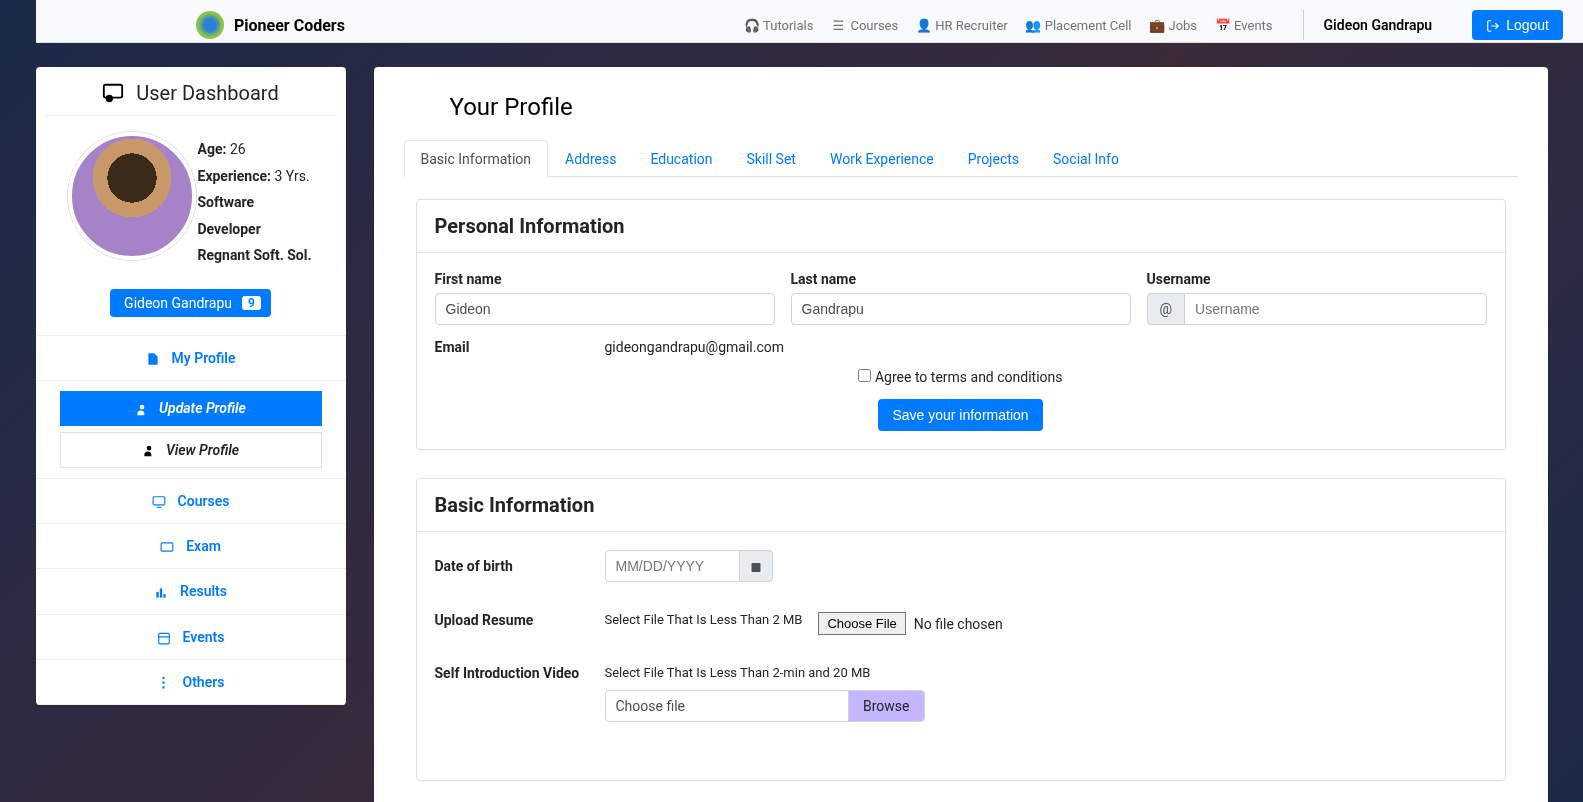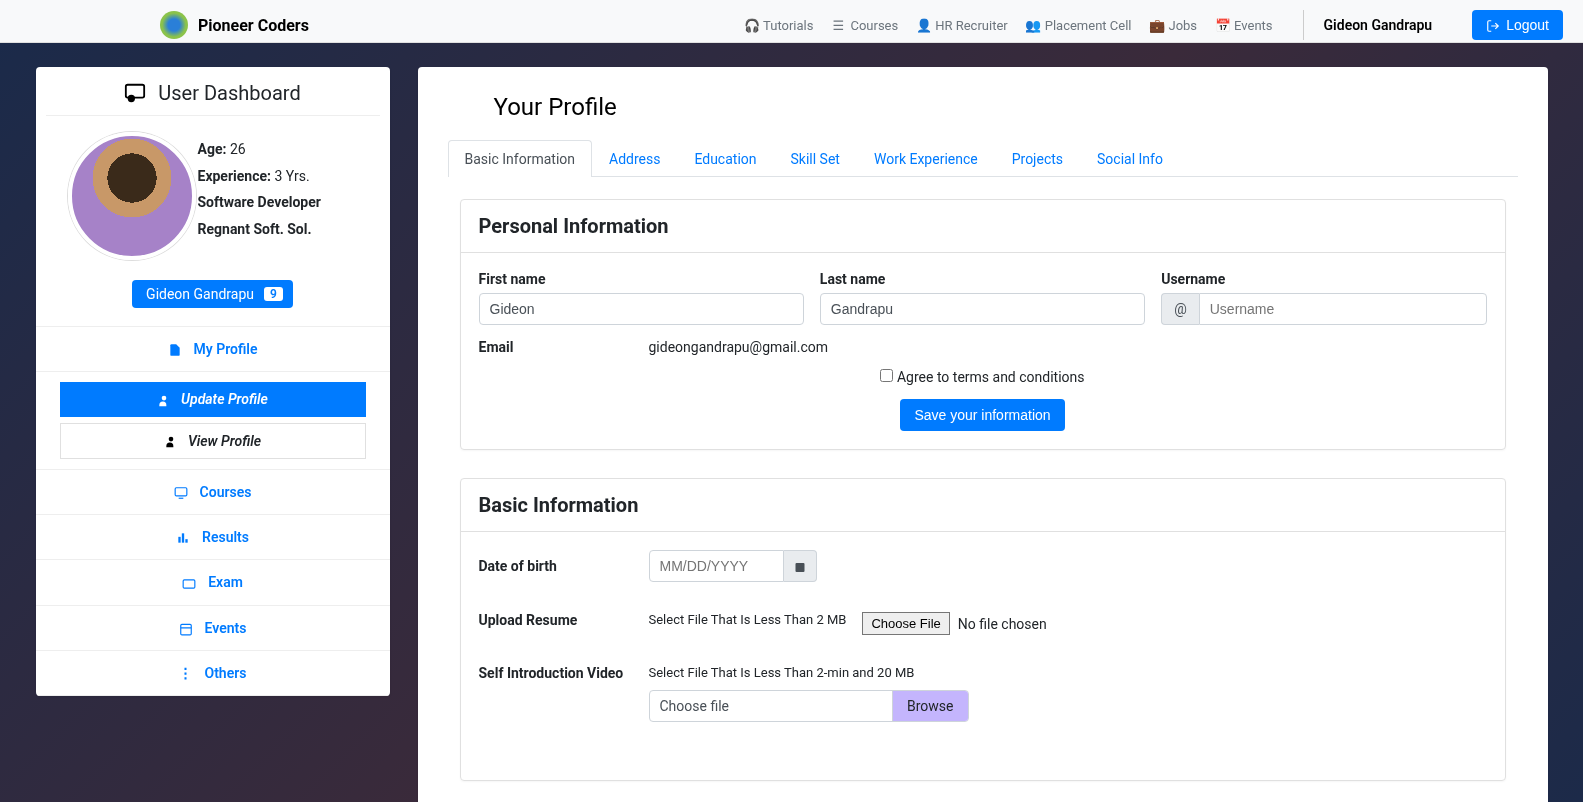--- a/index.html
+++ b/index.html
@@ -11,40 +11,41 @@
     font-size: 14px;
   }
   .topbar {
     background: #f8f9fa;
     border-bottom: 1px solid #e0e0e0;
     height: 43px;
     display: flex;
     align-items: center;
     padding: 8px 20px 0 160px;
     justify-content: space-between;
+    margin-left: 36px;
   }
   .topbar-left { display: flex; align-items: center; gap: 10px; }
   .logo-circle {
     width: 28px; height: 28px;
     background: radial-gradient(circle, #2a7fd8 30%, #8bc34a 60%);
     border-radius: 50%;
     position: relative;
   }
   .brand { font-weight: 700; font-size: 16px; color: #000; }
   .topbar-nav { display: flex; align-items: center; gap: 18px; color: #6c757d; font-size: 13px; margin-left: auto; }
   .topbar-nav .item { display: flex; align-items: center; gap: 5px; cursor: pointer; }
   .topbar-right { display: flex; align-items: center; gap: 20px; margin-left: 30px; }
   .user-name { font-weight: 600; color: #000; padding: 0 20px; border-left: 1px solid #ccc; height: 30px; display: flex; align-items: center; }
   .logout-btn {
     background: #007bff; color: #fff; border: none; padding: 7px 14px; border-radius: 4px;
     font-size: 14px; cursor: pointer; display: flex; align-items: flex-end; gap: 6px;
   }
   .page-wrap { display: flex; gap: 28px; padding: 24px; align-items: flex-start; max-width: 1560px; margin: 0 auto; }
   .sidebar {
-    width: 354px; background: #fff; border-radius: 4px; overflow: hidden;
+    width: 310px; background: #fff; border-radius: 4px; overflow: hidden;
     box-shadow: 0 1px 3px rgba(0,0,0,.08);
   }
   .sidebar-title {
     display: flex; align-items: center; justify-content: center; gap: 12px;
     padding: 14px 18px 10px; border-bottom: 1px solid #eee; margin: 0 10px;
   }
   .sidebar-title span:last-child { font-size: 20px; font-weight: 400; }
   .profile-row { display: flex; gap: 2px; padding: 16px 32px 10px; align-items: flex-start; }
   .avatar {
     width: 128px; height: 128px; border-radius: 50%; flex-shrink: 0;
@@ -236,35 +237,35 @@
       <span>
         <svg width="14" height="14" viewBox="0 0 24 24" fill="none" stroke="#007bff" stroke-width="2">
             <rect x="2" y="3" width="20" height="14" rx="2"></rect>
             <line x1="8" y1="21" x2="16" y2="21"></line>
           </svg>
       </span>
       <span>Courses</span>
     </div>
     <div class="side-item">
       <span>
+        <svg width="14" height="14" viewBox="0 0 24 24" fill="none" stroke="#007bff" stroke-width="2">
+            <rect x="2" y="5" width="20" height="14" rx="2"></rect>
+          </svg>
+      </span>
+      <span>Exam</span>
+    </div>
+    <div class="side-item">
+      <span>
         <svg width="14" height="14" viewBox="0 0 24 24" fill="#007bff">
             <rect x="4" y="10" width="4" height="10"></rect>
             <rect x="10" y="4" width="4" height="16"></rect>
             <rect x="16" y="14" width="4" height="6"></rect>
           </svg>
       </span>
       <span>Results</span>
-    </div>
-    <div class="side-item">
-      <span>
-        <svg width="14" height="14" viewBox="0 0 24 24" fill="none" stroke="#007bff" stroke-width="2">
-            <rect x="2" y="5" width="20" height="14" rx="2"></rect>
-          </svg>
-      </span>
-      <span>Exam</span>
     </div>
     <div class="side-item">
       <span>
         <svg width="14" height="14" viewBox="0 0 24 24" fill="none" stroke="#007bff" stroke-width="2">
             <rect x="3" y="4" width="18" height="18" rx="2"></rect>
             <line x1="3" y1="10" x2="21" y2="10"></line>
           </svg>
       </span>
       <span>Events</span>
     </div>

